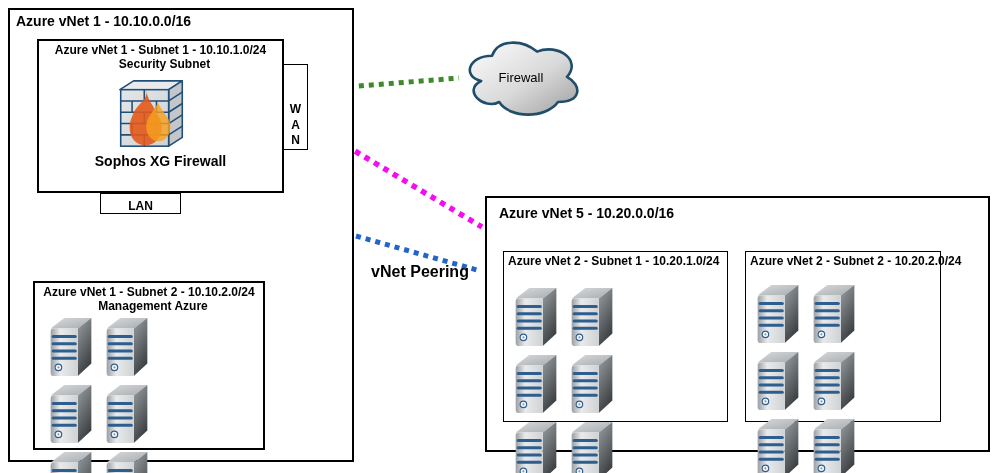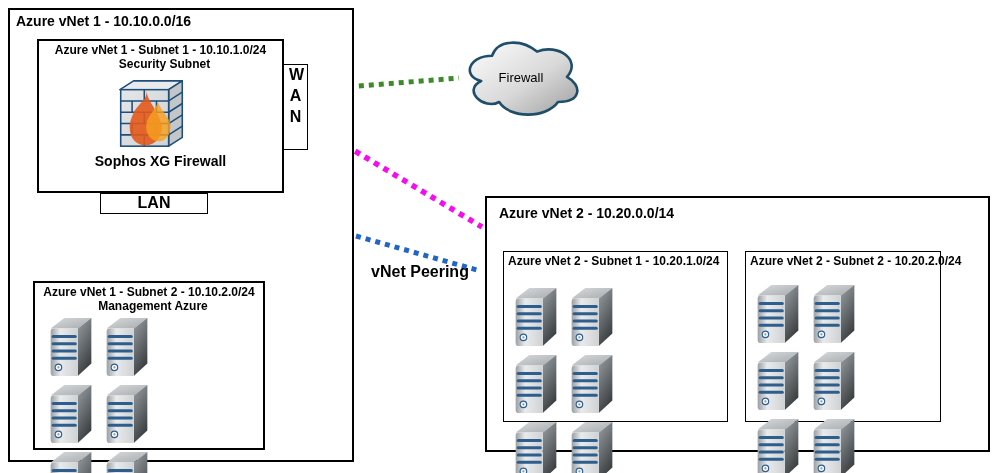--- a/index.html
+++ b/index.html
@@ -12,21 +12,21 @@
     color: #000;
     overflow: hidden;
   }
   .links { position: absolute; left: 0; top: 0; width: 998px; height: 473px; pointer-events: none; }
   .box { position: absolute; background: #ffffff; border: 2px solid #000; box-sizing: border-box; }
   .box.thin { border-width: 1.5px; }
   .vnet-title { position: absolute; font-weight: bold; font-size: 14px; white-space: nowrap; }
   .subnet-title { position: absolute; left: 0; right: 0; top: 2px; text-align: center; font-weight: bold; font-size: 12px; line-height: 1.18; white-space: nowrap; }
   .subnet-subtitle { position: absolute; left: 8px; right: 0; top: 16px; text-align: center; font-weight: bold; font-size: 12px; white-space: nowrap; }
   .subnet-title.left-align { text-align: center; left: 4px; right: auto; top: 2px; }
-  .port-box { position: absolute; background: #fff; border: 1.5px solid #000; box-sizing: border-box; display: flex; align-items: flex-start; justify-content: center; font-weight: bold; font-size: 16px; }
+  .port-box { position: absolute; background: #fff; border: 1.5px solid #000; box-sizing: border-box; display: flex; align-items: flex-end; justify-content: center; font-weight: bold; font-size: 12px; }
   .vertical-word { width: 13px; word-break: break-all; text-align: center; line-height: 1.3; }
   .firewall-icon { position: absolute; left: 80px; top: 36px; width: 72px; height: 76px; }
   .device-label { position: absolute; left: 0; right: 0; top: 112px; text-align: center; font-weight: bold; font-size: 14px; }
   .server-grid { position: absolute; display: flex; flex-wrap: wrap; column-gap: 10px; row-gap: 5px; width: 156px; }
   .server-grid svg { flex: none; }
   .cloud { position: absolute; left: 458px; top: 31px; width: 126px; height: 88px; }
   .cloud svg { position: absolute; left: 0; top: 0; }
   .cloud-label { position: absolute; left: 0; right: 0; top: 39px; text-align: center; font-size: 13px; }
   .peering-label { position: absolute; left: 360px; top: 263px; width: 120px; text-align: center; font-weight: bold; font-size: 16px; white-space: nowrap; }
   .defs-holder { position: absolute; width: 0; height: 0; overflow: hidden; }
@@ -108,21 +108,21 @@
       </svg>
     </div>
 
     <div class="device-label">Sophos XG Firewall</div>
   </div>
 
   <div class="port-box" style="left:283px; top:64px; width:25px; height:86px;">
     <span class="vertical-word">WAN</span>
   </div>
 
-  <div class="port-box" style="left:100px; top:193px; width:108px; height:21px;">
+  <div class="port-box" style="left:100px; top:193px; width:81px; height:21px;">
     <span>LAN</span>
   </div>
 
   <div class="box" style="left:33px; top:281px; width:232px; height:169px;padding-left:34px;">
     <div class="subnet-title">Azure vNet 1 - Subnet 2 - 10.10.2.0/24</div>
     <div class="subnet-subtitle">Management Azure</div>
     <div class="server-grid" style="left:13px; top:33px;">
   <svg viewBox="0 0 46 64" width="46" height="62">
     <polygon points="2,13 16,2 44,2 30,13" fill="url(#srvTop)"></polygon>
     <polygon points="30,13 44,2 44,49 30,62" fill="url(#srvSide)"></polygon>
@@ -200,21 +200,21 @@
   <div class="cloud">
     <svg viewBox="0 0 126 88" width="126" height="88">
       <path d="M33,23.8 C9,23.8 3,44.8 22.2,49 C3,58.2 24.6,78.4 40.2,70 C51,86.8 87,86.8 99,70 C123,70 123,53.2 108,44.8 C123,28 99,11.2 78,19.6 C63,7 39,7 33,23.8 Z" fill="url(#cloudGrad)" style="stroke:var(--cloud-border,#1f4e6b)" stroke-width="2.6" stroke-linejoin="round" transform="translate(1,1)"></path>
     </svg>
     <span class="cloud-label">Firewall</span>
   </div>
 
   <div class="peering-label">vNet Peering</div>
 
   <div class="box" style="left:485px; top:196px; width:505px; height:256px;">
-    <div class="vnet-title" style="left:12px; top:7px;">Azure vNet 2 - 10.20.0.0/14</div>
+    <div class="vnet-title" style="left:12px; top:7px;">Azure vNet 5 - 10.20.0.0/16</div>
   </div>
 
   <div class="box thin" style="left:503px; top:251px; width:225px; height:171px;">
     <div class="subnet-title left-align">Azure vNet 2 - Subnet 1 - 10.20.1.0/24</div>
     <div class="server-grid" style="left:9px; top:34px;">
   <svg viewBox="0 0 46 64" width="46" height="62">
     <polygon points="2,13 16,2 44,2 30,13" fill="url(#srvTop)"></polygon>
     <polygon points="30,13 44,2 44,49 30,62" fill="url(#srvSide)"></polygon>
     <path d="M5,13 L30,13 L30,62 L5,62 C3,62 2,61 2,58.5 L2,16.5 C2,14 3,13 5,13 Z" fill="url(#srvFront)"></path>
     <rect x="3" y="19.5" width="26" height="3.2" rx="1.6" style="fill:var(--stripe-blue,#2d5e8e)"></rect>

